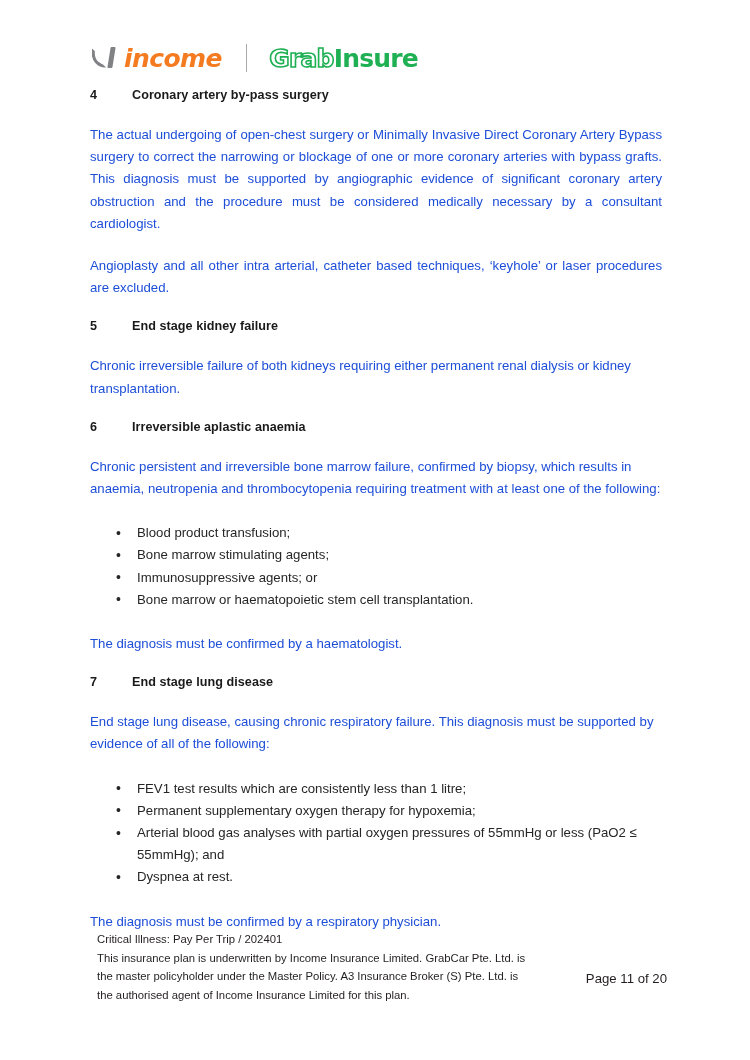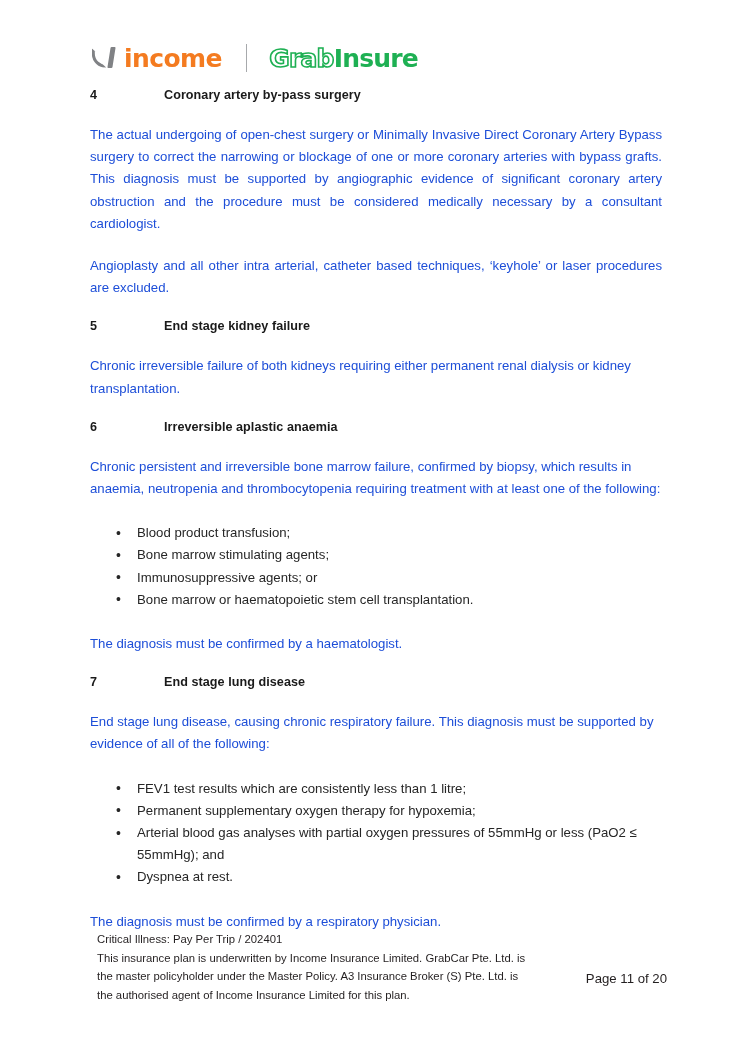--- a/index.html
+++ b/index.html
@@ -30,20 +30,21 @@
     top: 38px;
     left: 92px;
     display: flex;
     align-items: center;
     height: 40px;
   }
   .logo-income {
     display: flex;
     align-items: center;
     height: 32px;
+    font-style: italic;
   }
   .income-mark {
     position: relative;
     width: 26px;
     height: 22px;
     margin-right: 6px;
   }
   .income-mark .swoosh {
     position: absolute;
     left: 0;
@@ -110,21 +111,21 @@
     display: flex;
     font-size: 12.6px;
     font-weight: bold;
     color: #1a1a1a;
     letter-spacing: 0.05px;
   }
   .sec-num {
     width: 42px;
     flex: 0 0 42px;
   }
-  .sec-title { flex: 1; margin-left: 32px; }
+  .sec-title { flex: 1; }
 
   p.para {
     font-size: 13.2px;
     line-height: 22.2px;
     margin: 0;
     text-align: justify;
     color: #1d4ed8;
   }
   p.para.left { text-align: left; }
 

